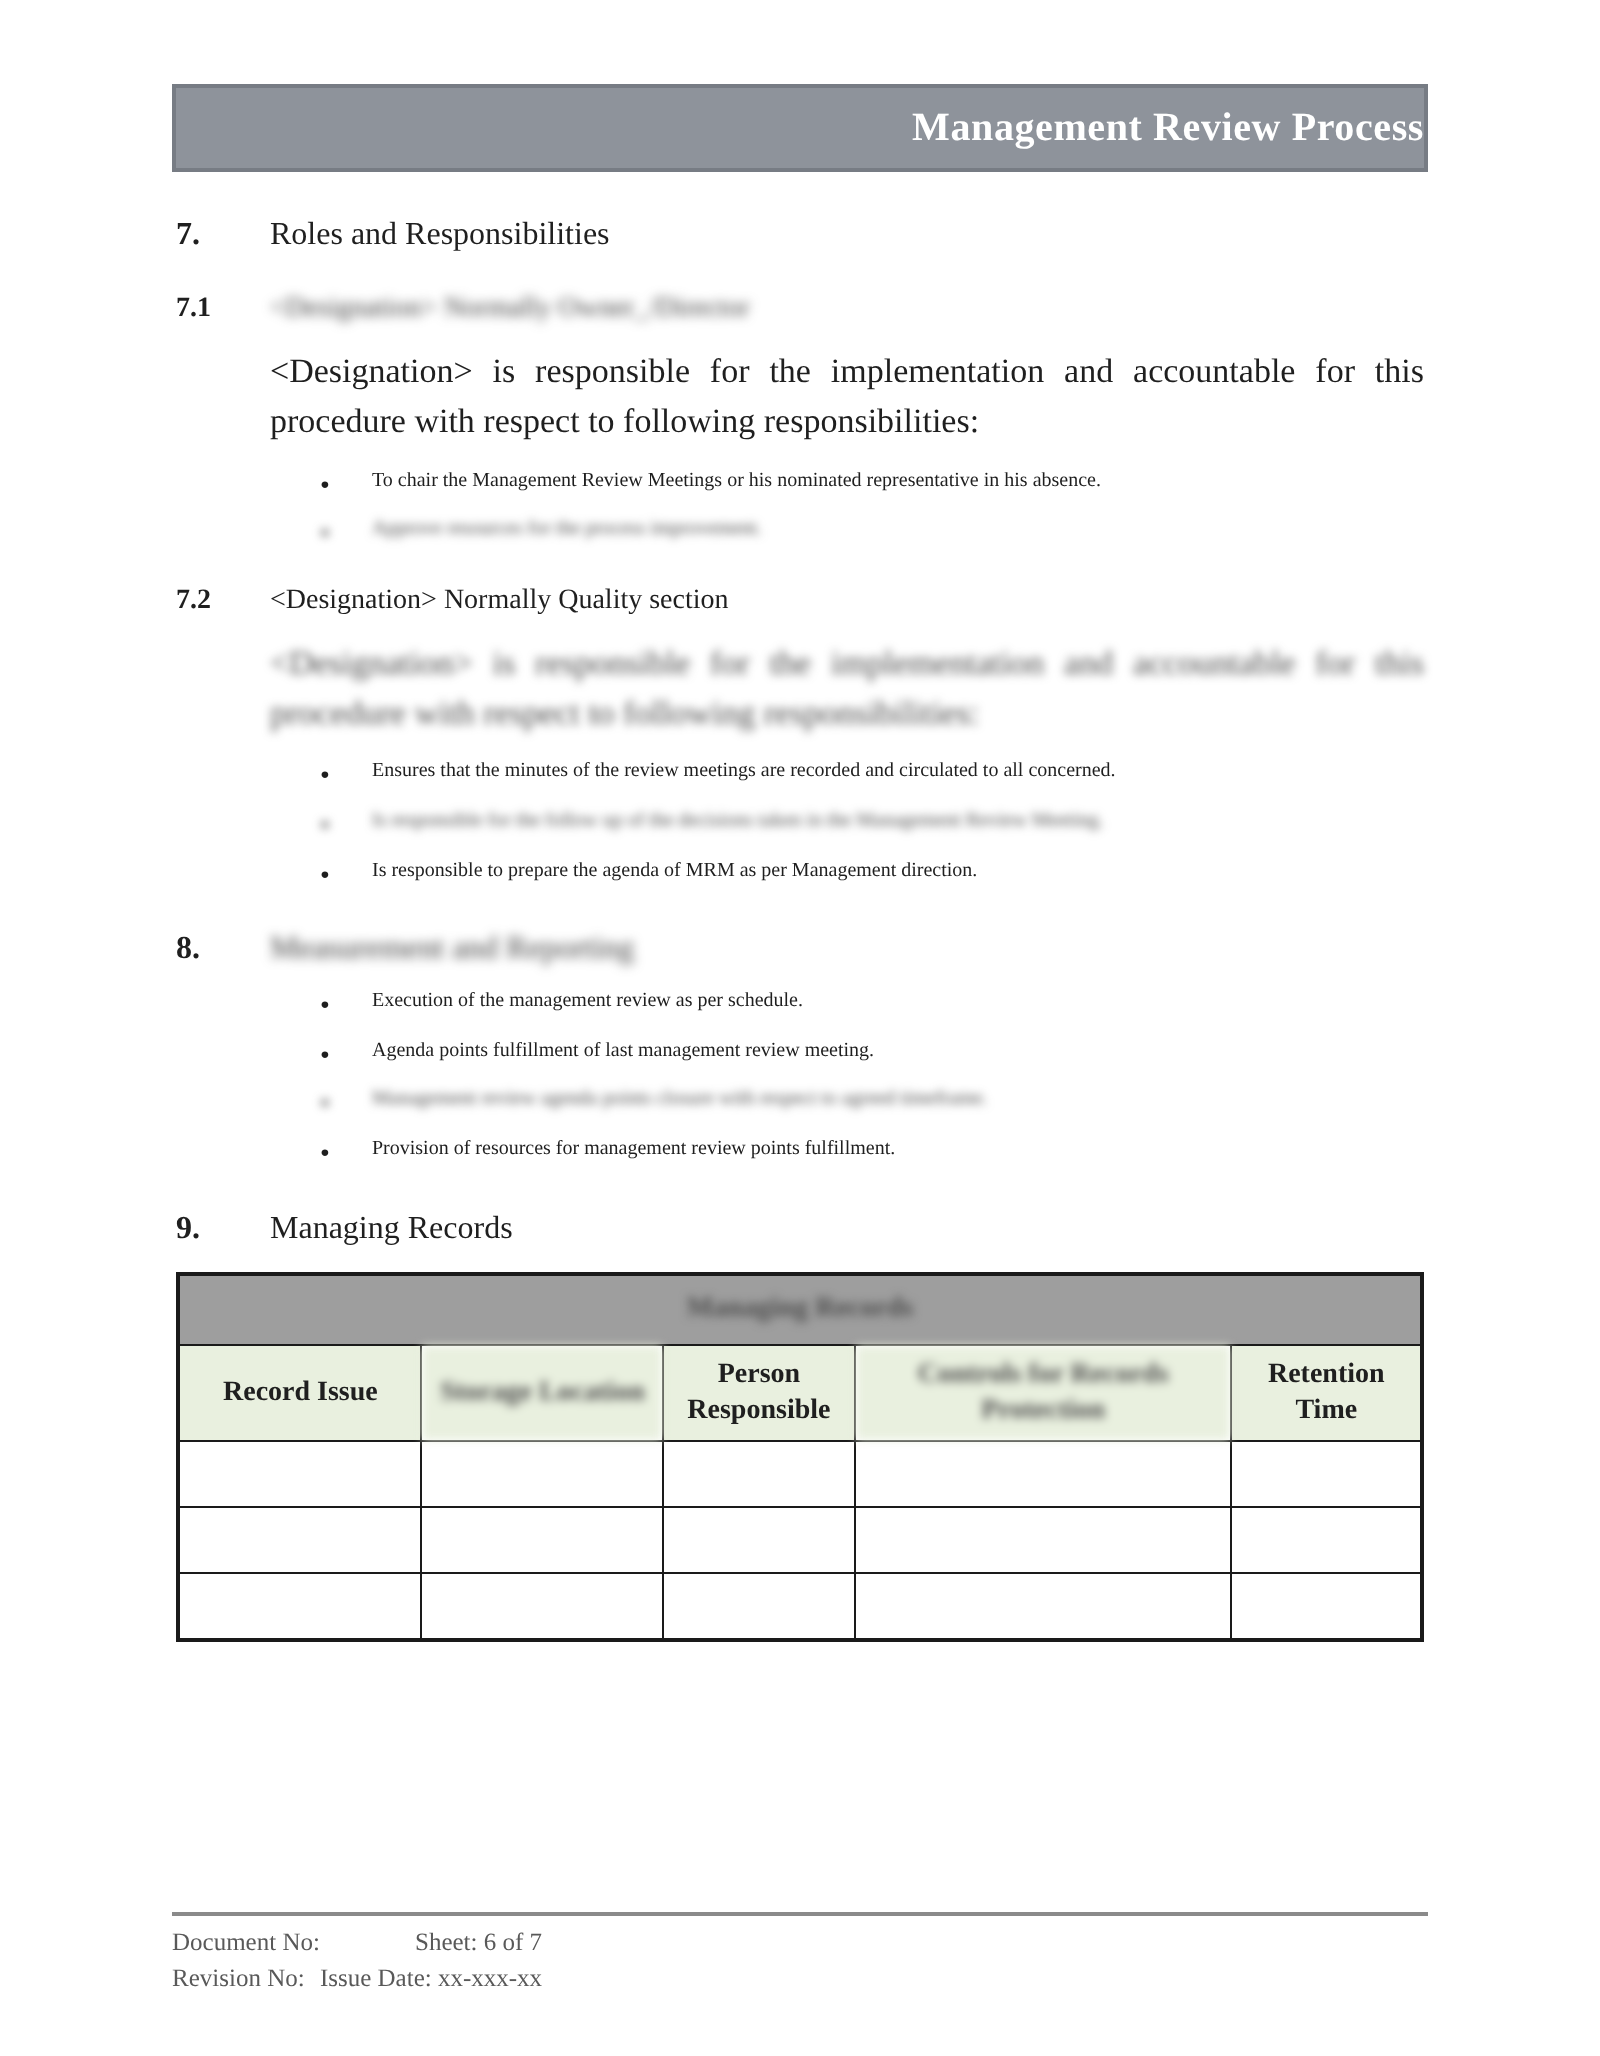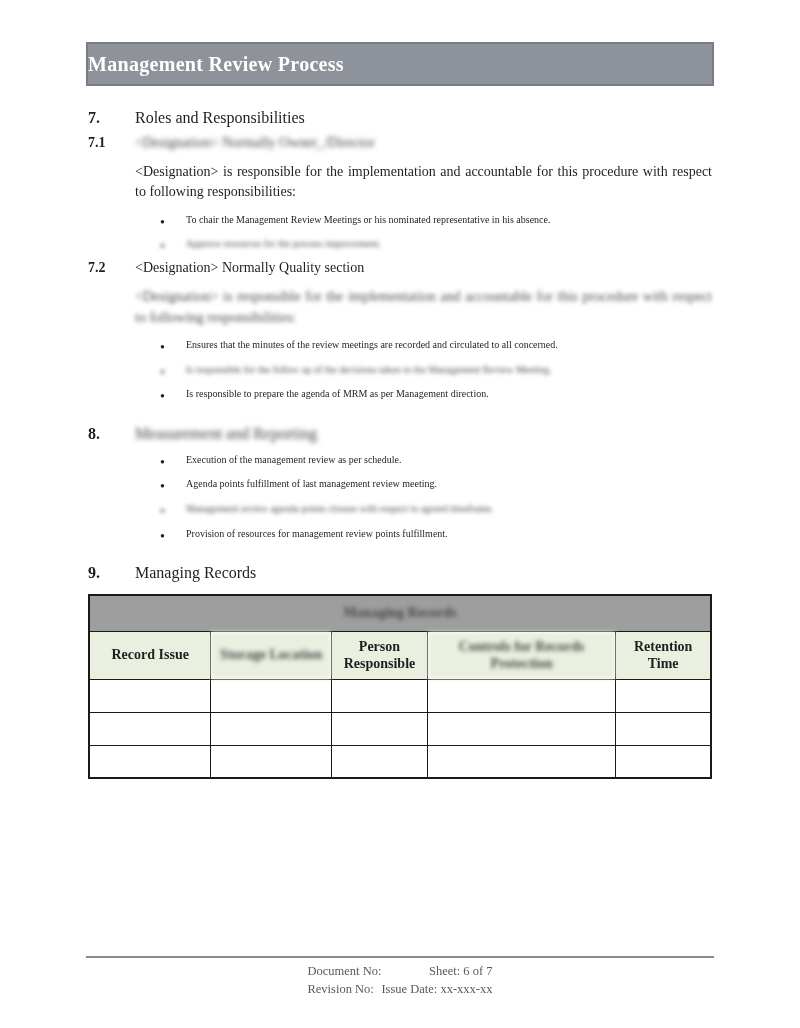--- a/index.html
+++ b/index.html
@@ -8,40 +8,40 @@
     width:800px; height:1028px; position:relative;
     font-family:"Liberation Serif","DejaVu Serif",serif;
     color:#1f1f1f;
   }
   .page { position:absolute; inset:0; overflow:hidden; }
 
   
   .banner {
     margin:42px 86px 0 86px; height:44px;
     background:#8e939b; border:2px solid #777c84;
-    display:flex; align-items:center; justify-content:flex-start;
+    display:flex; align-items:center; justify-content:flex-end;
   }
   .banner-title {
     color:#ffffff; font-weight:bold; font-size:20px; letter-spacing:.3px;
   }
 
   .content { width:624px; margin:0 auto; }
 
   
   .sec { display:flex; align-items:baseline; }
   .sec-num { flex:0 0 47px; font-weight:bold; }
   .sec-title { font-weight:normal; }
   .h1 { margin-top:23px; font-size:16px; }
   .h1 .sec-num, .h1 .sec-title { font-size:16px; }
-  .h2 { margin-top:8px;align-items:flex-end; }
+  .h2 { margin-top:20px;align-items:flex-end; }
   .h2 .sec-num, .h2 .sec-title { font-size:14px; }
 
   
   .para {
-    margin:11px 0 0 47px; font-size:14px; line-height:1.46;
+    margin:11px 0 0 47px; font-size:17px; line-height:1.46;
     text-align:justify;
   }
   ul.bullets { list-style:none; margin:4px 0 0 72px; }
   ul.bullets li {
     position:relative; padding-left:26px; margin-top:10px;
     font-size:10px; line-height:1.46; text-align:justify;
   }
   ul.bullets li::before {
     content:"\2022"; position:absolute; left:0; top:0; font-size:14px;
   }
@@ -65,21 +65,21 @@
     font-weight:bold; font-size:14px; line-height:1.25; padding:2px 4px;
     vertical-align:middle;
   }
   .tbl-body-row td { height:33px; background:#ffffff; }
   .col-1{width:19.6%}.col-2{width:19.4%}.col-3{width:15.4%}.col-4{width:30.3%}.col-5{width:15.3%}
 
   
   .footer {
     position:absolute; left:86px; right:86px; top:956px;
     border-top:2px solid #8a8a8a; padding-top:4px;
-    display:flex; justify-content:center;
+    display:flex; justify-content:flex-start;
     color:#595959; font-size:12.5px; line-height:1.45;
   }
   .footer-right { text-align:right; }
 </style>
 </head>
 <body>
 
 <div class="page">
 
   <div class="banner">

